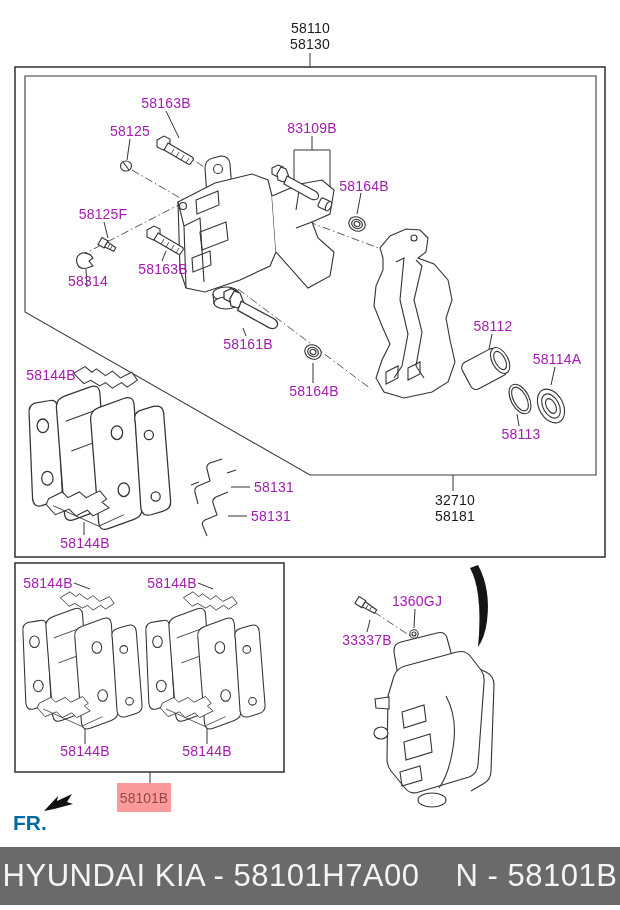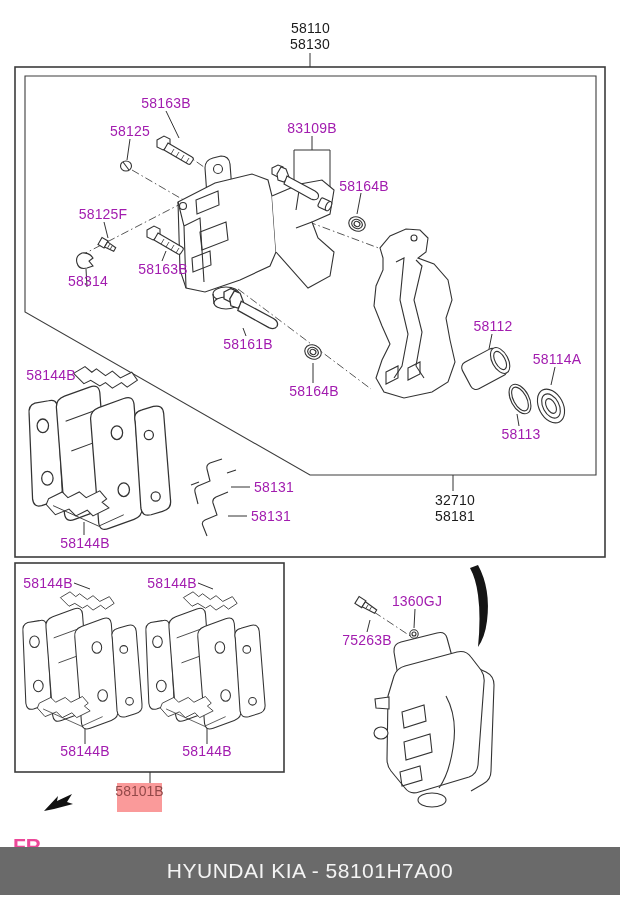--- a/index.html
+++ b/index.html
@@ -3,26 +3,26 @@
 <meta charset="utf-8">
 <style>
   html,body{margin:0;padding:0;background:#fff;}
   #stage{position:relative;width:620px;height:910px;background:#fff;overflow:hidden;
          font-family:"Liberation Sans",sans-serif;color:#1b1b1b;}
   svg.art{position:absolute;left:0;top:0;}
   .lbl{position:absolute;transform:translate(-50%,-50%);font-size:14px;line-height:15px;
        white-space:nowrap;color:#a21caf;letter-spacing:.2px;}
   .lbl2{position:absolute;transform:translate(-50%,-50%);font-size:14px;line-height:16px;
         text-align:right;color:#1b1b1b;letter-spacing:.2px;}
-  .hl{position:absolute;left:117px;top:783px;width:45px;height:29px;
-      display:flex;align-items:flex-start;justify-content:center;font-size:14px;}
-  .fr{position:absolute;left:13px;top:834px;font-size:21px;font-weight:bold;color:#ec4899;}
-  .footer{position:absolute;left:0;top:847px;width:620px;height:48px;
+  .hl{position:absolute;left:117px;top:783px;width:54px;height:29px;
+      display:flex;align-items:center;justify-content:center;font-size:14px;}
+  .fr{position:absolute;left:13px;top:811px;font-size:21px;font-weight:bold;color:#0369a1;}
+  .footer{position:absolute;left:0;top:847px;width:620px;height:58px;
           display:flex;align-items:center;justify-content:center;gap:36px;
-          font-size:21px;letter-spacing:.5px;}
+          font-size:31px;letter-spacing:.5px;}
 </style>
 </head>
 <body>
 
 <div id="stage">
 
   <svg class="art" width="620" height="910" viewBox="0 0 620 910">
     <defs>
       <g id="boltg" stroke="#333" fill="#fff" stroke-width="1.1">
         <path d="M0,0 l7,-4 l6,3 l0,7 l-7,4 l-6,-3 z"></path>
@@ -225,21 +225,22 @@
   <div class="lbl" style="left:48px;top:583px">58144B</div>
   <div class="lbl" style="left:172px;top:583px">58144B</div>
   <div class="lbl" style="left:85px;top:751px">58144B</div>
   <div class="lbl" style="left:207px;top:751px">58144B</div>
 
   <div class="hl" id="hl-box" style="background: rgb(250, 154, 154); color: rgb(147, 73, 73);">
     <span>58101B</span>
   </div>
 
   <div class="lbl" style="left:417px;top:601px">1360GJ</div>
-  <div class="lbl" style="left:367px;top:640px">75263B</div>
+  <div class="lbl" style="left:367px;top:640px">33337B</div>
 
   <div class="fr">FR.</div>
 
   <div class="footer" id="footer-bar" style="background: rgb(106, 106, 106); color: rgb(244, 244, 244);">
     <span>HYUNDAI  KIA - 58101H7A00</span>
+    <span>N - 58101B</span>
   </div>
 
 </div>
 
 </body></html>

